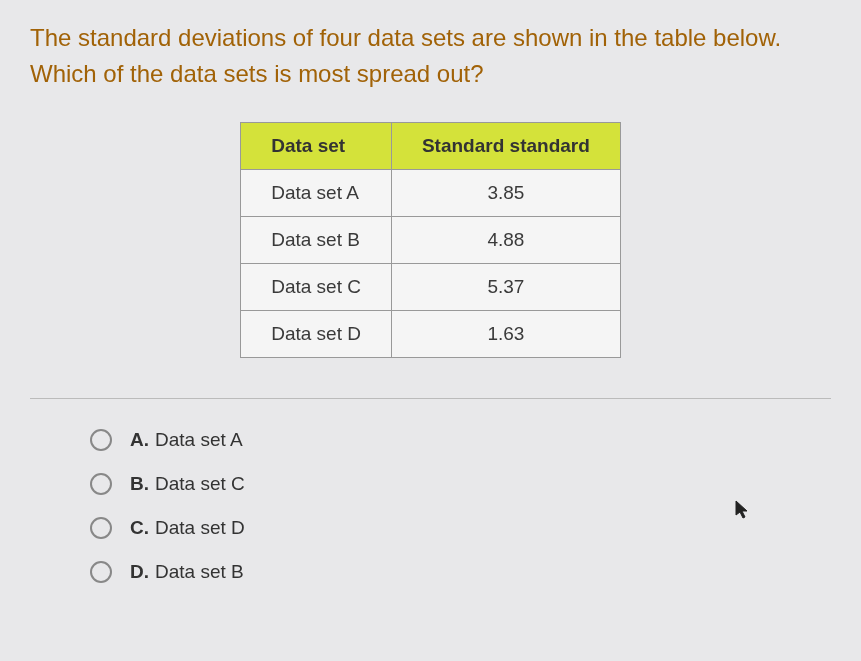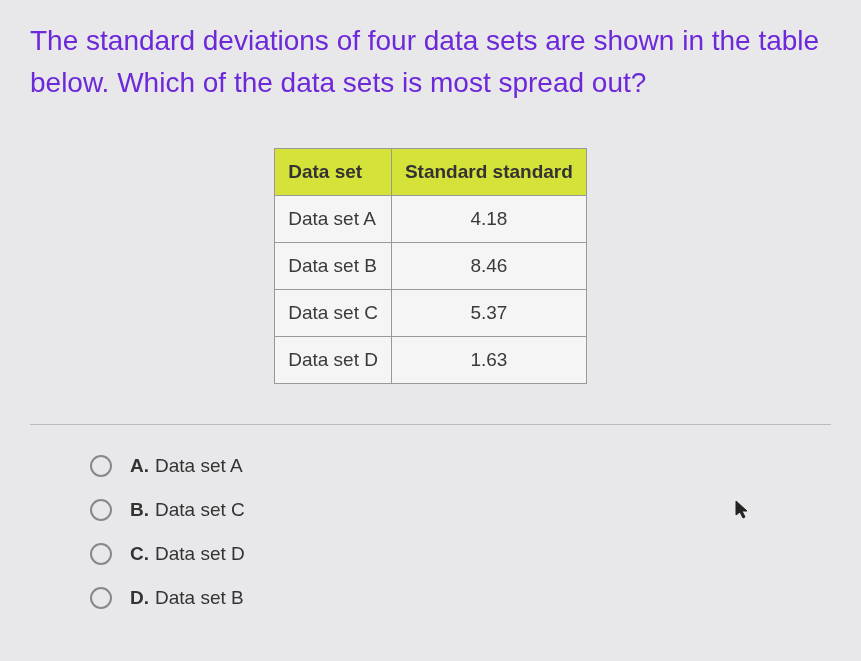--- a/index.html
+++ b/index.html
@@ -10,37 +10,37 @@
     body {
       font-family: Arial, Helvetica, sans-serif;
       background: #e8e8ea;
       width: 861px;
       height: 661px;
       padding: 20px 30px;
       color: #3a3a3a;
       position: relative;
     }
     .question {
-      font-size: 28px;
+      font-size: 24px;
       line-height: 1.5;
-      margin-bottom: 44px;
-      color: #6d28d9;
+      margin-bottom: 30px;
+      color: #a16207;
     }
     .table-wrap {
       display: flex;
       justify-content: center;
       margin-bottom: 40px;
     }
     table {
       border-collapse: collapse;
       background: #f5f5f5;
     }
     th, td {
       border: 1px solid #999;
-      padding: 12px 13px;
+      padding: 12px 30px;
       font-size: 19px;
       text-align: left;
     }
     th {
       background: #d4e23a;
       font-weight: bold;
       color: #333;
     }
     td.value {
       text-align: center;
@@ -88,25 +88,25 @@
 
 <div class="table-wrap">
   <table>
     <tbody>
         <tr>
       <th>Data set</th>
       <th>Standard standard</th>
     </tr>
     <tr>
       <td>Data set A</td>
-      <td class="value">4.18</td>
+      <td class="value">3.85</td>
     </tr>
     <tr>
       <td>Data set B</td>
-      <td class="value">8.46</td>
+      <td class="value">4.88</td>
     </tr>
     <tr>
       <td>Data set C</td>
       <td class="value">5.37</td>
     </tr>
     <tr>
       <td>Data set D</td>
       <td class="value">1.63</td>
     </tr>
   </tbody>

